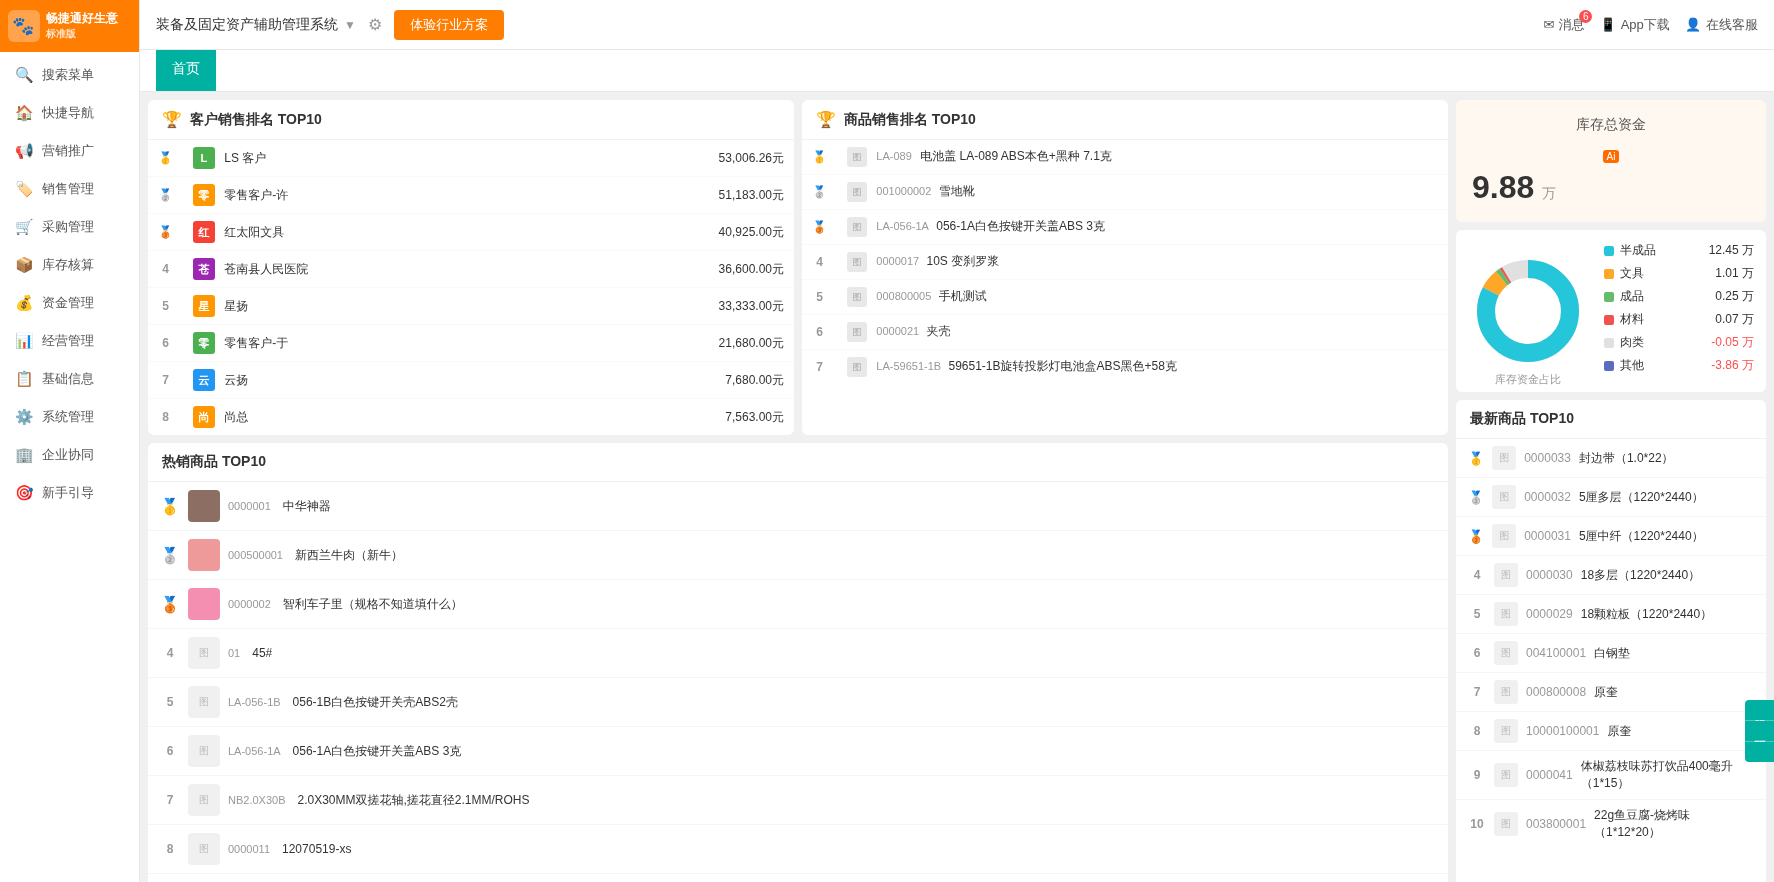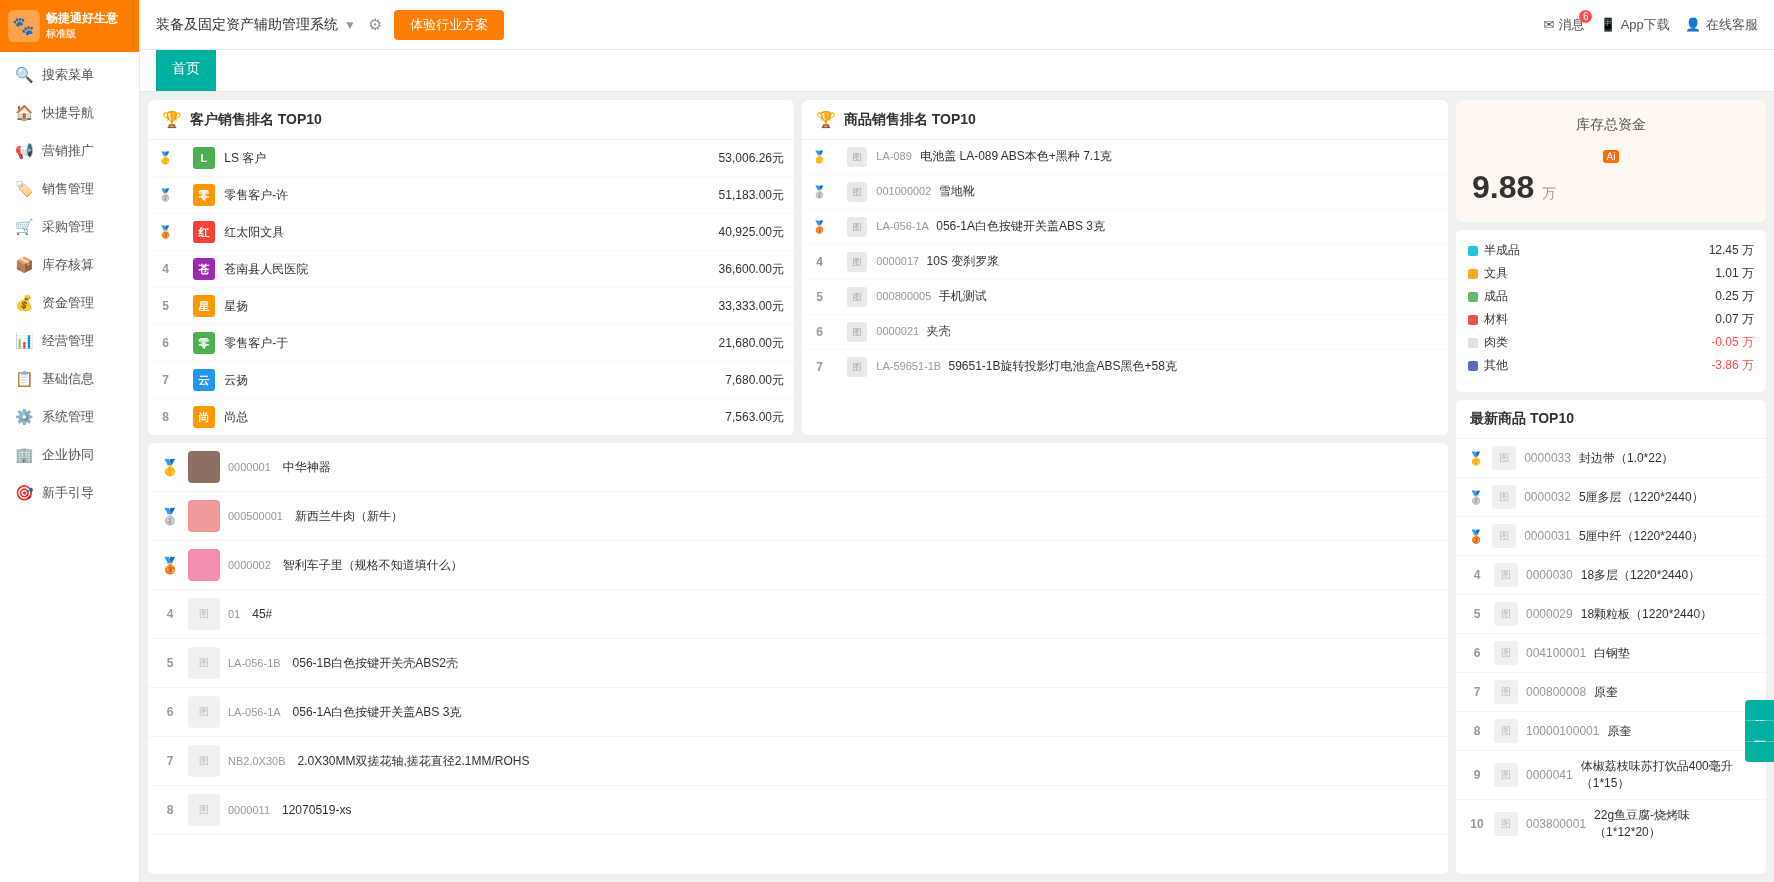--- a/index.html
+++ b/index.html
@@ -504,20 +504,23 @@
     </td>
   </tr>
                 </tbody>
             </table>
           </div>
         </div>
 
       </div>
 
       <div class="panel" style="flex:1.5; display:flex; flex-direction:column;">
+        <div class="panel-header">
+          <span>热销商品 TOP10</span>
+        </div>
         <div class="hot-section" id="hot-products-list">
             <div class="hot-item">
     <span class="hot-medal">🥇</span>
     <div class="hot-img" style="background:#8d6e63;"></div>
     <span class="hot-code">0000001</span>
     <span class="hot-name">中华神器</span>
   </div>
             <div class="hot-item">
     <span class="hot-medal">🥈</span>
     <div class="hot-img" style="background:#ef9a9a;"></div>
@@ -579,20 +582,35 @@
           <span style="background:#ff6b00; color:#fff; border-radius:3px; font-size:10px; padding:1px 4px;">Ai</span>
         </div>
         <div style="margin-top:6px;">
           <span style="font-size:32px; font-weight:bold; color:#333;">9.88</span>
           <span style="font-size:14px; color:#999; margin-left:4px;">万</span>
         </div>
       </div>
 
       <div class="chart-section panel">
         <div class="chart-container">
+          <div class="donut-wrapper">
+            <svg width="120" height="120" viewBox="0 0 120 120">
+
+              <circle cx="60" cy="60" r="42" fill="none" stroke="#e0e0e0" stroke-width="18"></circle>
+
+              <circle cx="60" cy="60" r="42" fill="none" stroke="#26c6da" stroke-width="18" stroke-dasharray="218 46" stroke-dashoffset="0" transform="rotate(-90 60 60)"></circle>
+
+              <circle cx="60" cy="60" r="42" fill="none" stroke="#ffa726" stroke-width="18" stroke-dasharray="17 247" stroke-dashoffset="-218" transform="rotate(-90 60 60)"></circle>
+
+              <circle cx="60" cy="60" r="42" fill="none" stroke="#66bb6a" stroke-width="18" stroke-dasharray="4 260" stroke-dashoffset="-235" transform="rotate(-90 60 60)"></circle>
+
+              <circle cx="60" cy="60" r="42" fill="none" stroke="#ef5350" stroke-width="18" stroke-dasharray="2 262" stroke-dashoffset="-239" transform="rotate(-90 60 60)"></circle>
+            </svg>
+            <span class="donut-label">库存资金占比</span>
+          </div>
           <div class="chart-legend" id="chart-legend">
               <div class="legend-item">
     <span class="legend-dot" style="background:#26c6da"></span>
     <span class="legend-name">半成品</span>
     <span class="legend-val">12.45 万</span>
   </div>
               <div class="legend-item">
     <span class="legend-dot" style="background:#ffa726"></span>
     <span class="legend-name">文具</span>
     <span class="legend-val">1.01 万</span>

